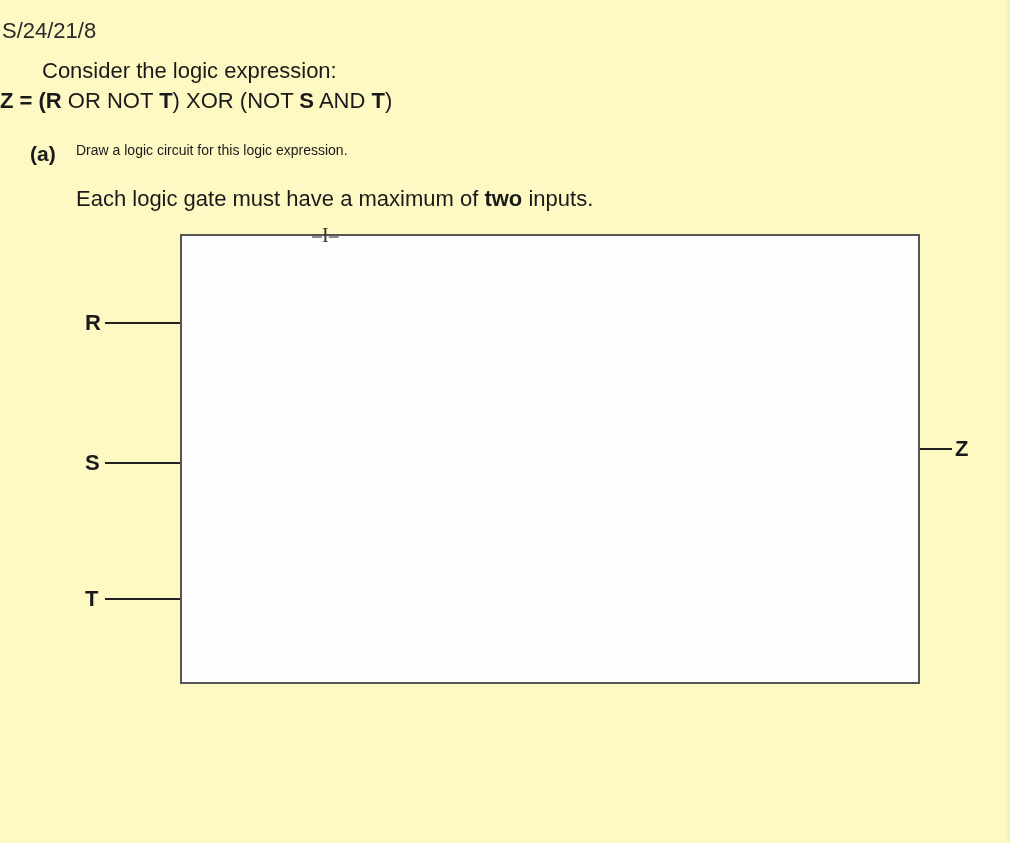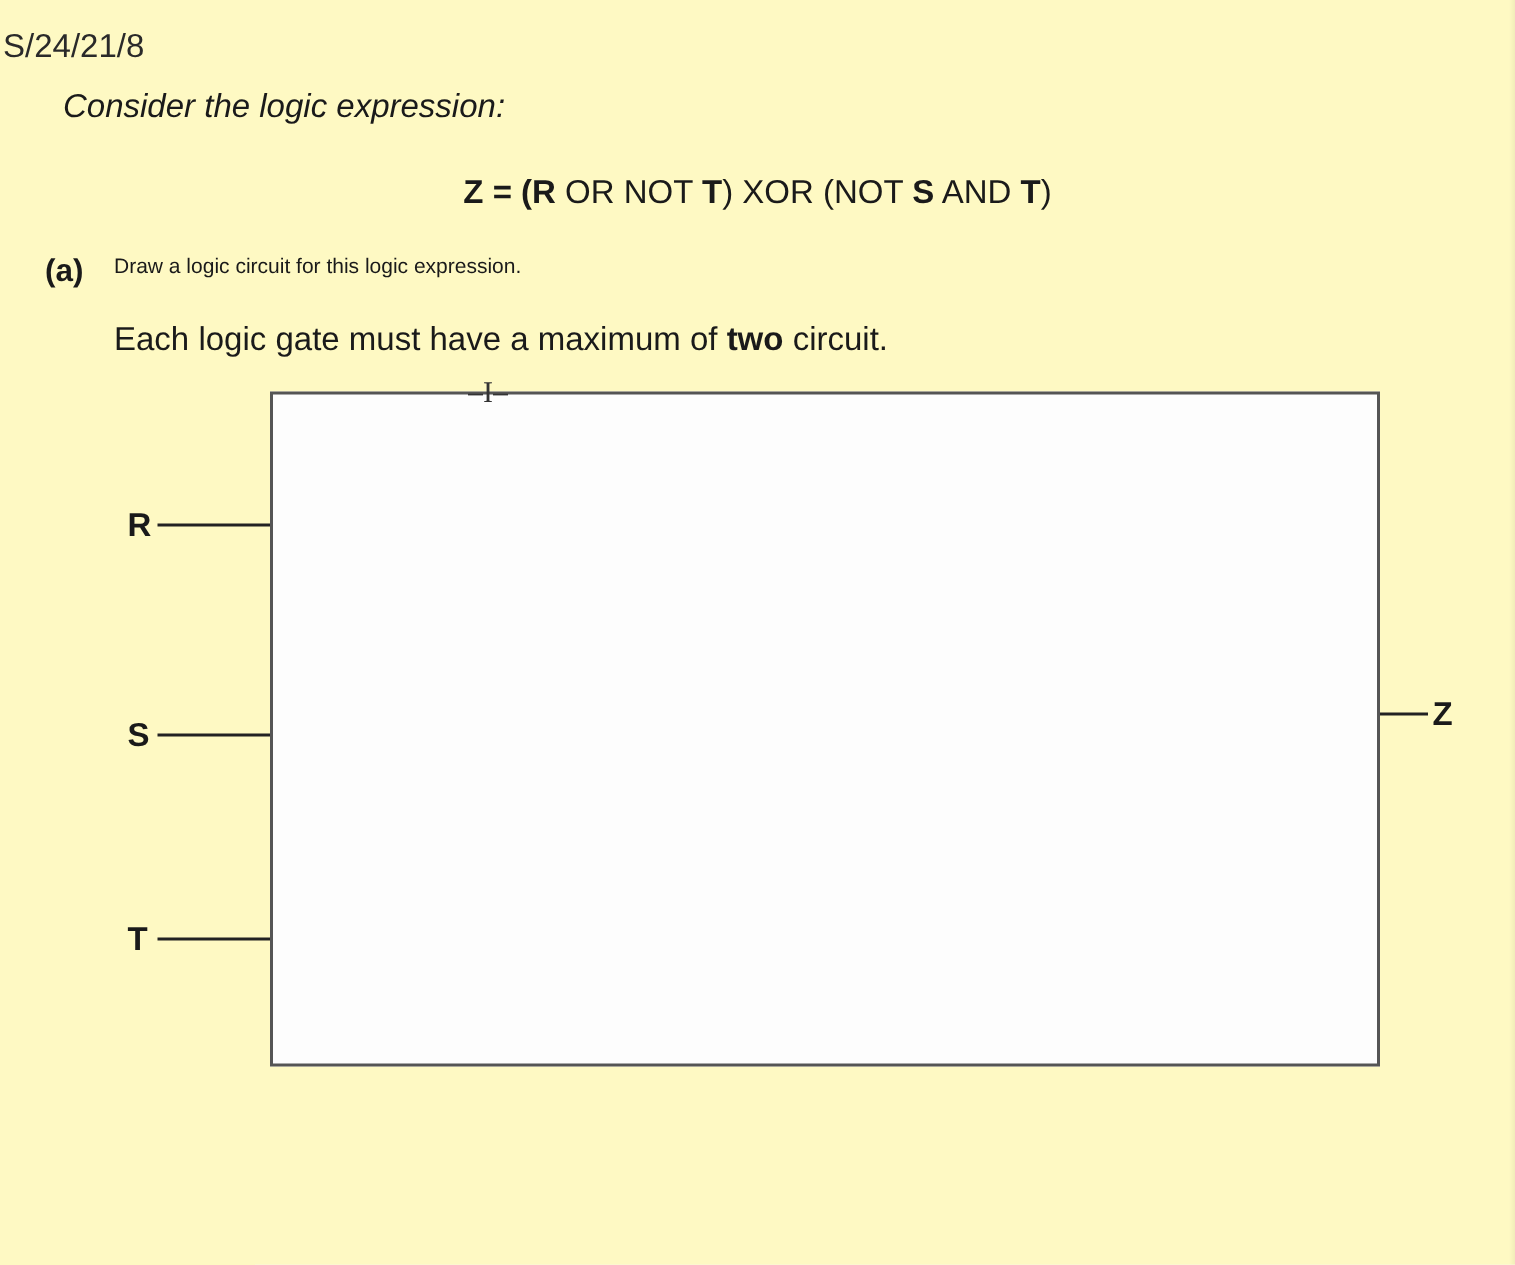--- a/index.html
+++ b/index.html
@@ -25,26 +25,25 @@
     .header-code {
       font-size: 22px;
       color: #2a2a2a;
       padding-left: 2px;
       margin-bottom: 14px;
     }
     .intro {
       font-size: 22px;
       color: #1a1a1a;
       padding-left: 42px;
-      margin-bottom: 31px;
-      font-style: italic;
+      margin-bottom: 4px;
     }
     .expression {
       font-size: 22px;
-      text-align: center;
+      text-align: left;
       margin: 0 0 28px 0;
       padding-left: 0;
     }
     .expression .bold {
       font-weight: bold;
     }
     .part-row {
       display: flex;
       padding-left: 30px;
       margin-bottom: 20px;
@@ -156,21 +155,21 @@
   <div class="expression">
     <span class="bold">Z = (</span><span class="bold">R</span><span> OR NOT </span><span class="bold">T</span><span>) XOR (NOT </span><span class="bold">S</span><span> AND </span><span class="bold">T</span><span>)</span>
   </div>
 
   <div class="part-row">
     <div class="part-label">(a)</div>
     <div class="part-text">Draw a logic circuit for this logic expression.</div>
   </div>
 
   <div class="instruction">
-    <span>Each logic gate must have a maximum of </span><span class="bold">two</span><span> circuit.</span>
+    <span>Each logic gate must have a maximum of </span><span class="bold">two</span><span> inputs.</span>
   </div>
 
 
   <div class="diagram-container">
     <div class="diagram-box"></div>
 
     <span class="cursor-icon">⎯I⎯</span>
 
     <div class="input-label label-r">R</div>
     <div class="wire wire-r"></div>

